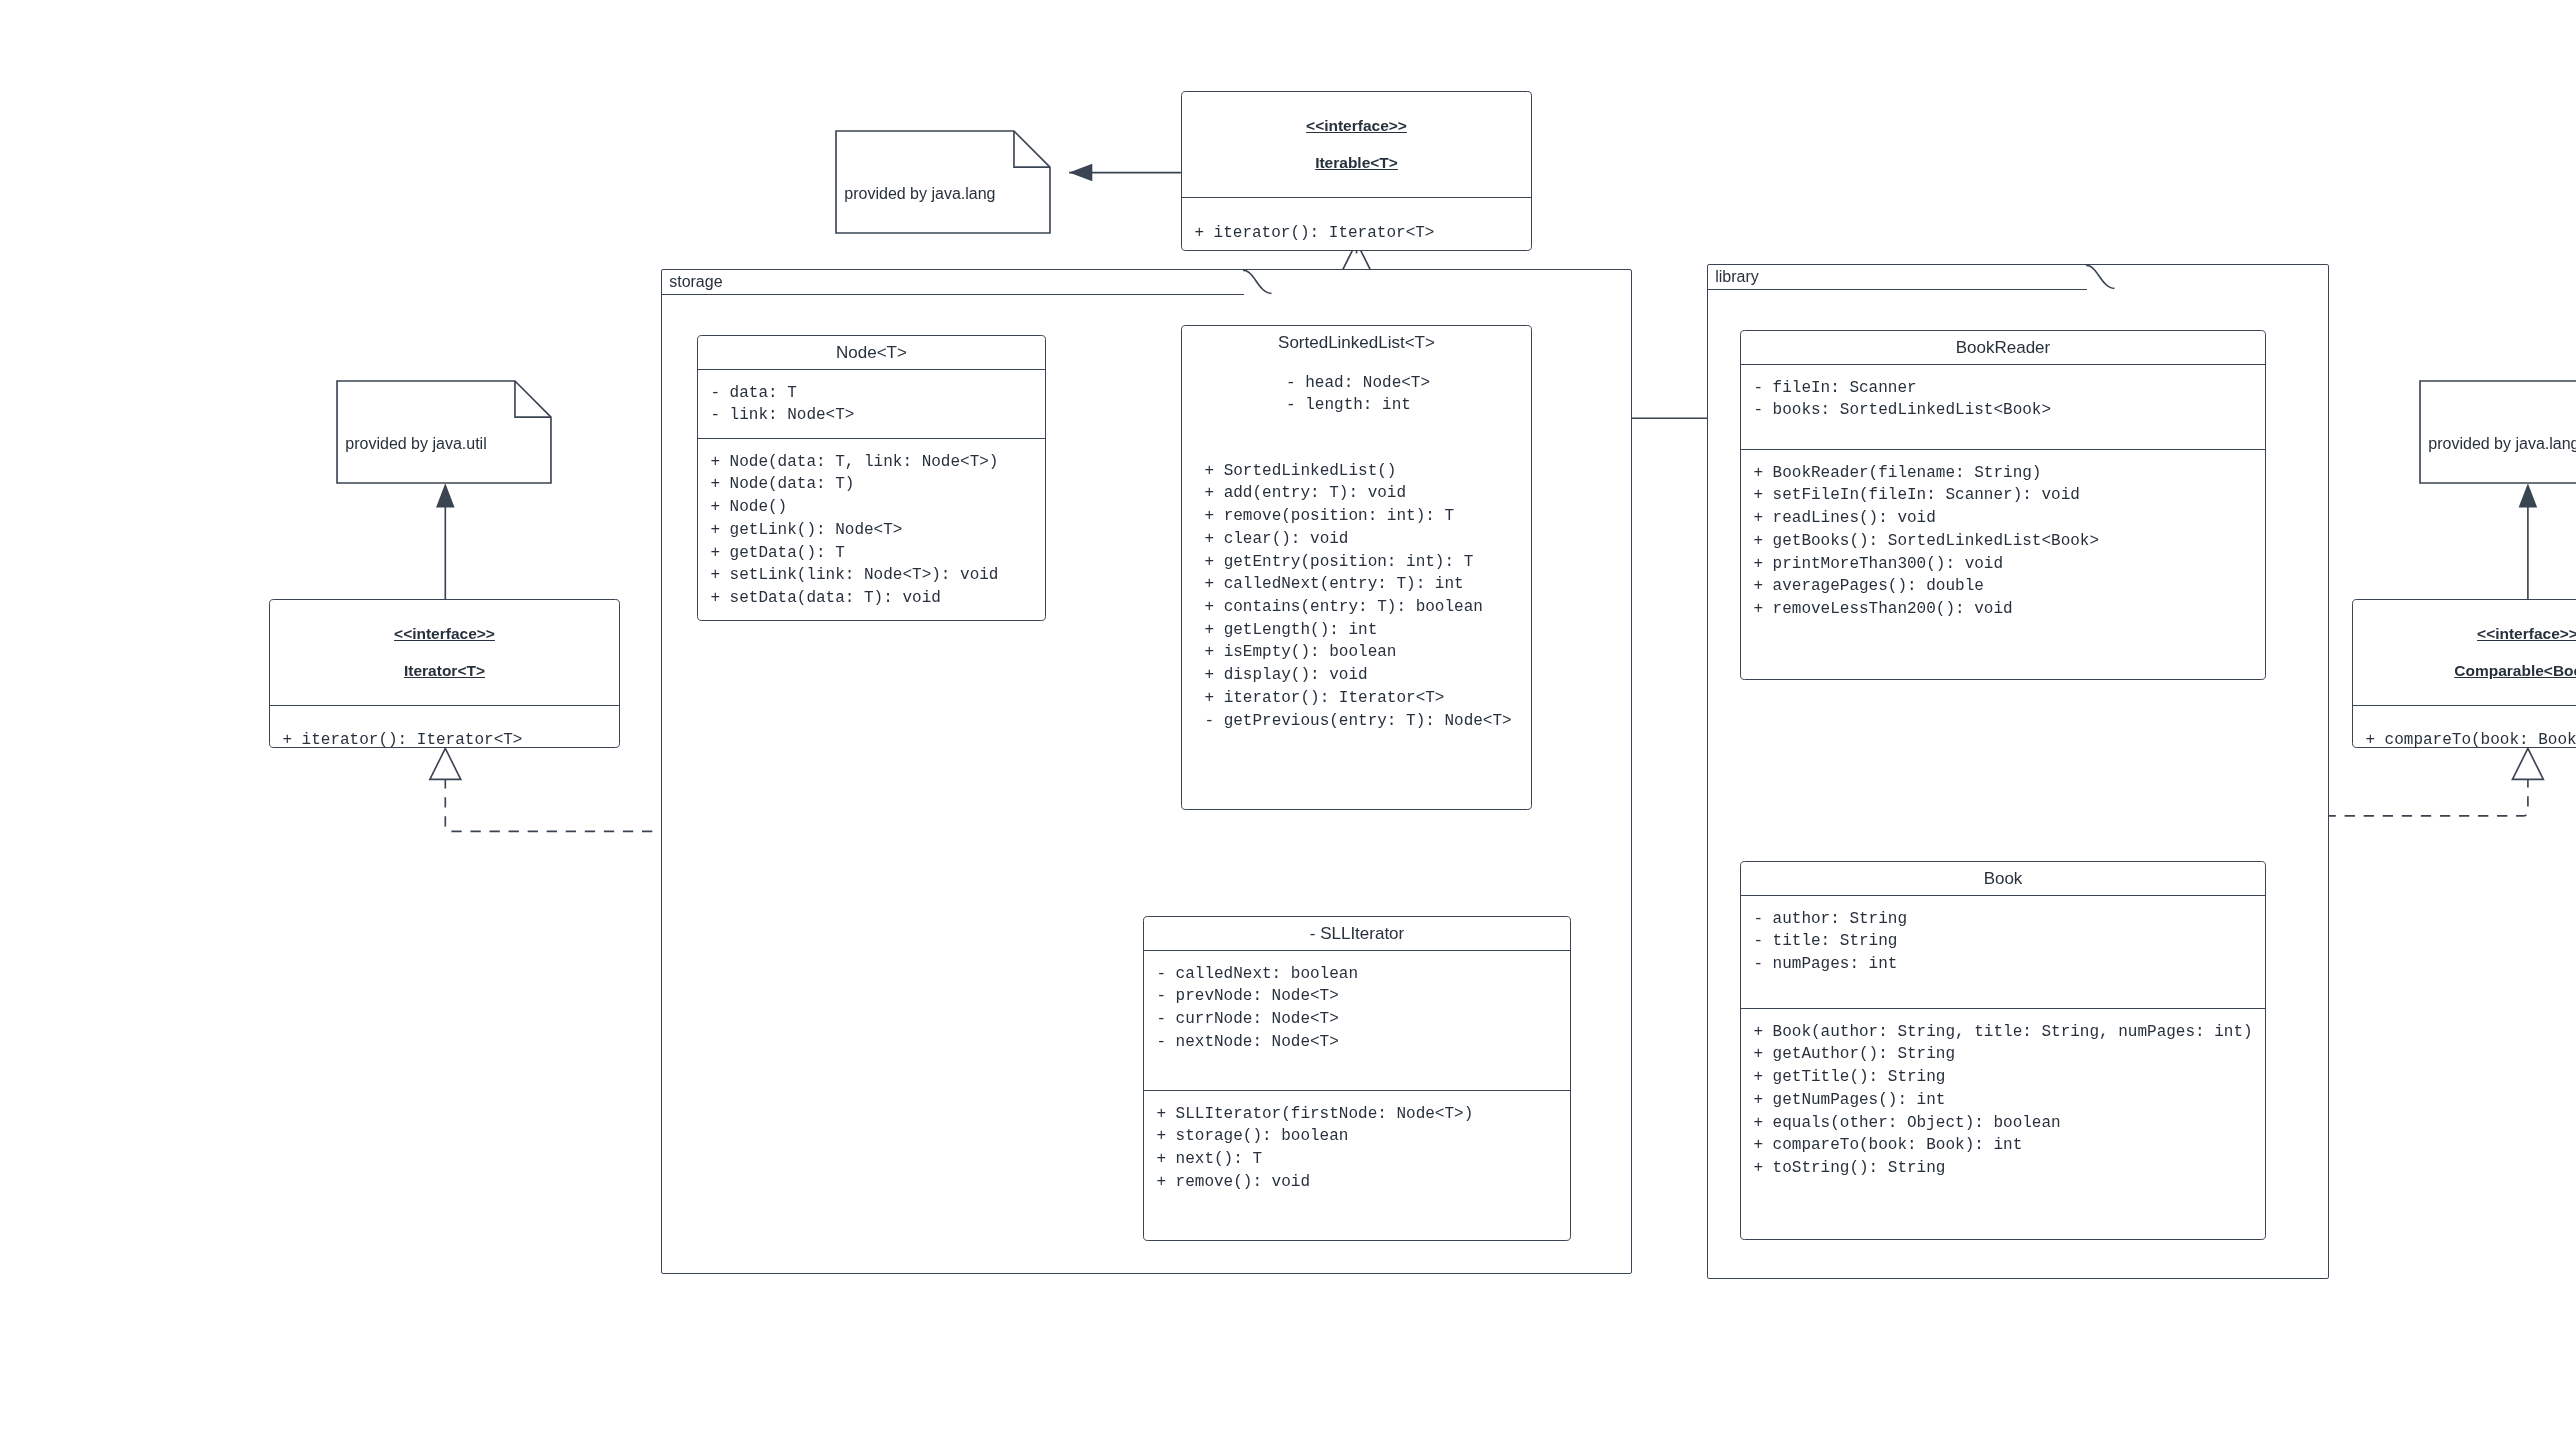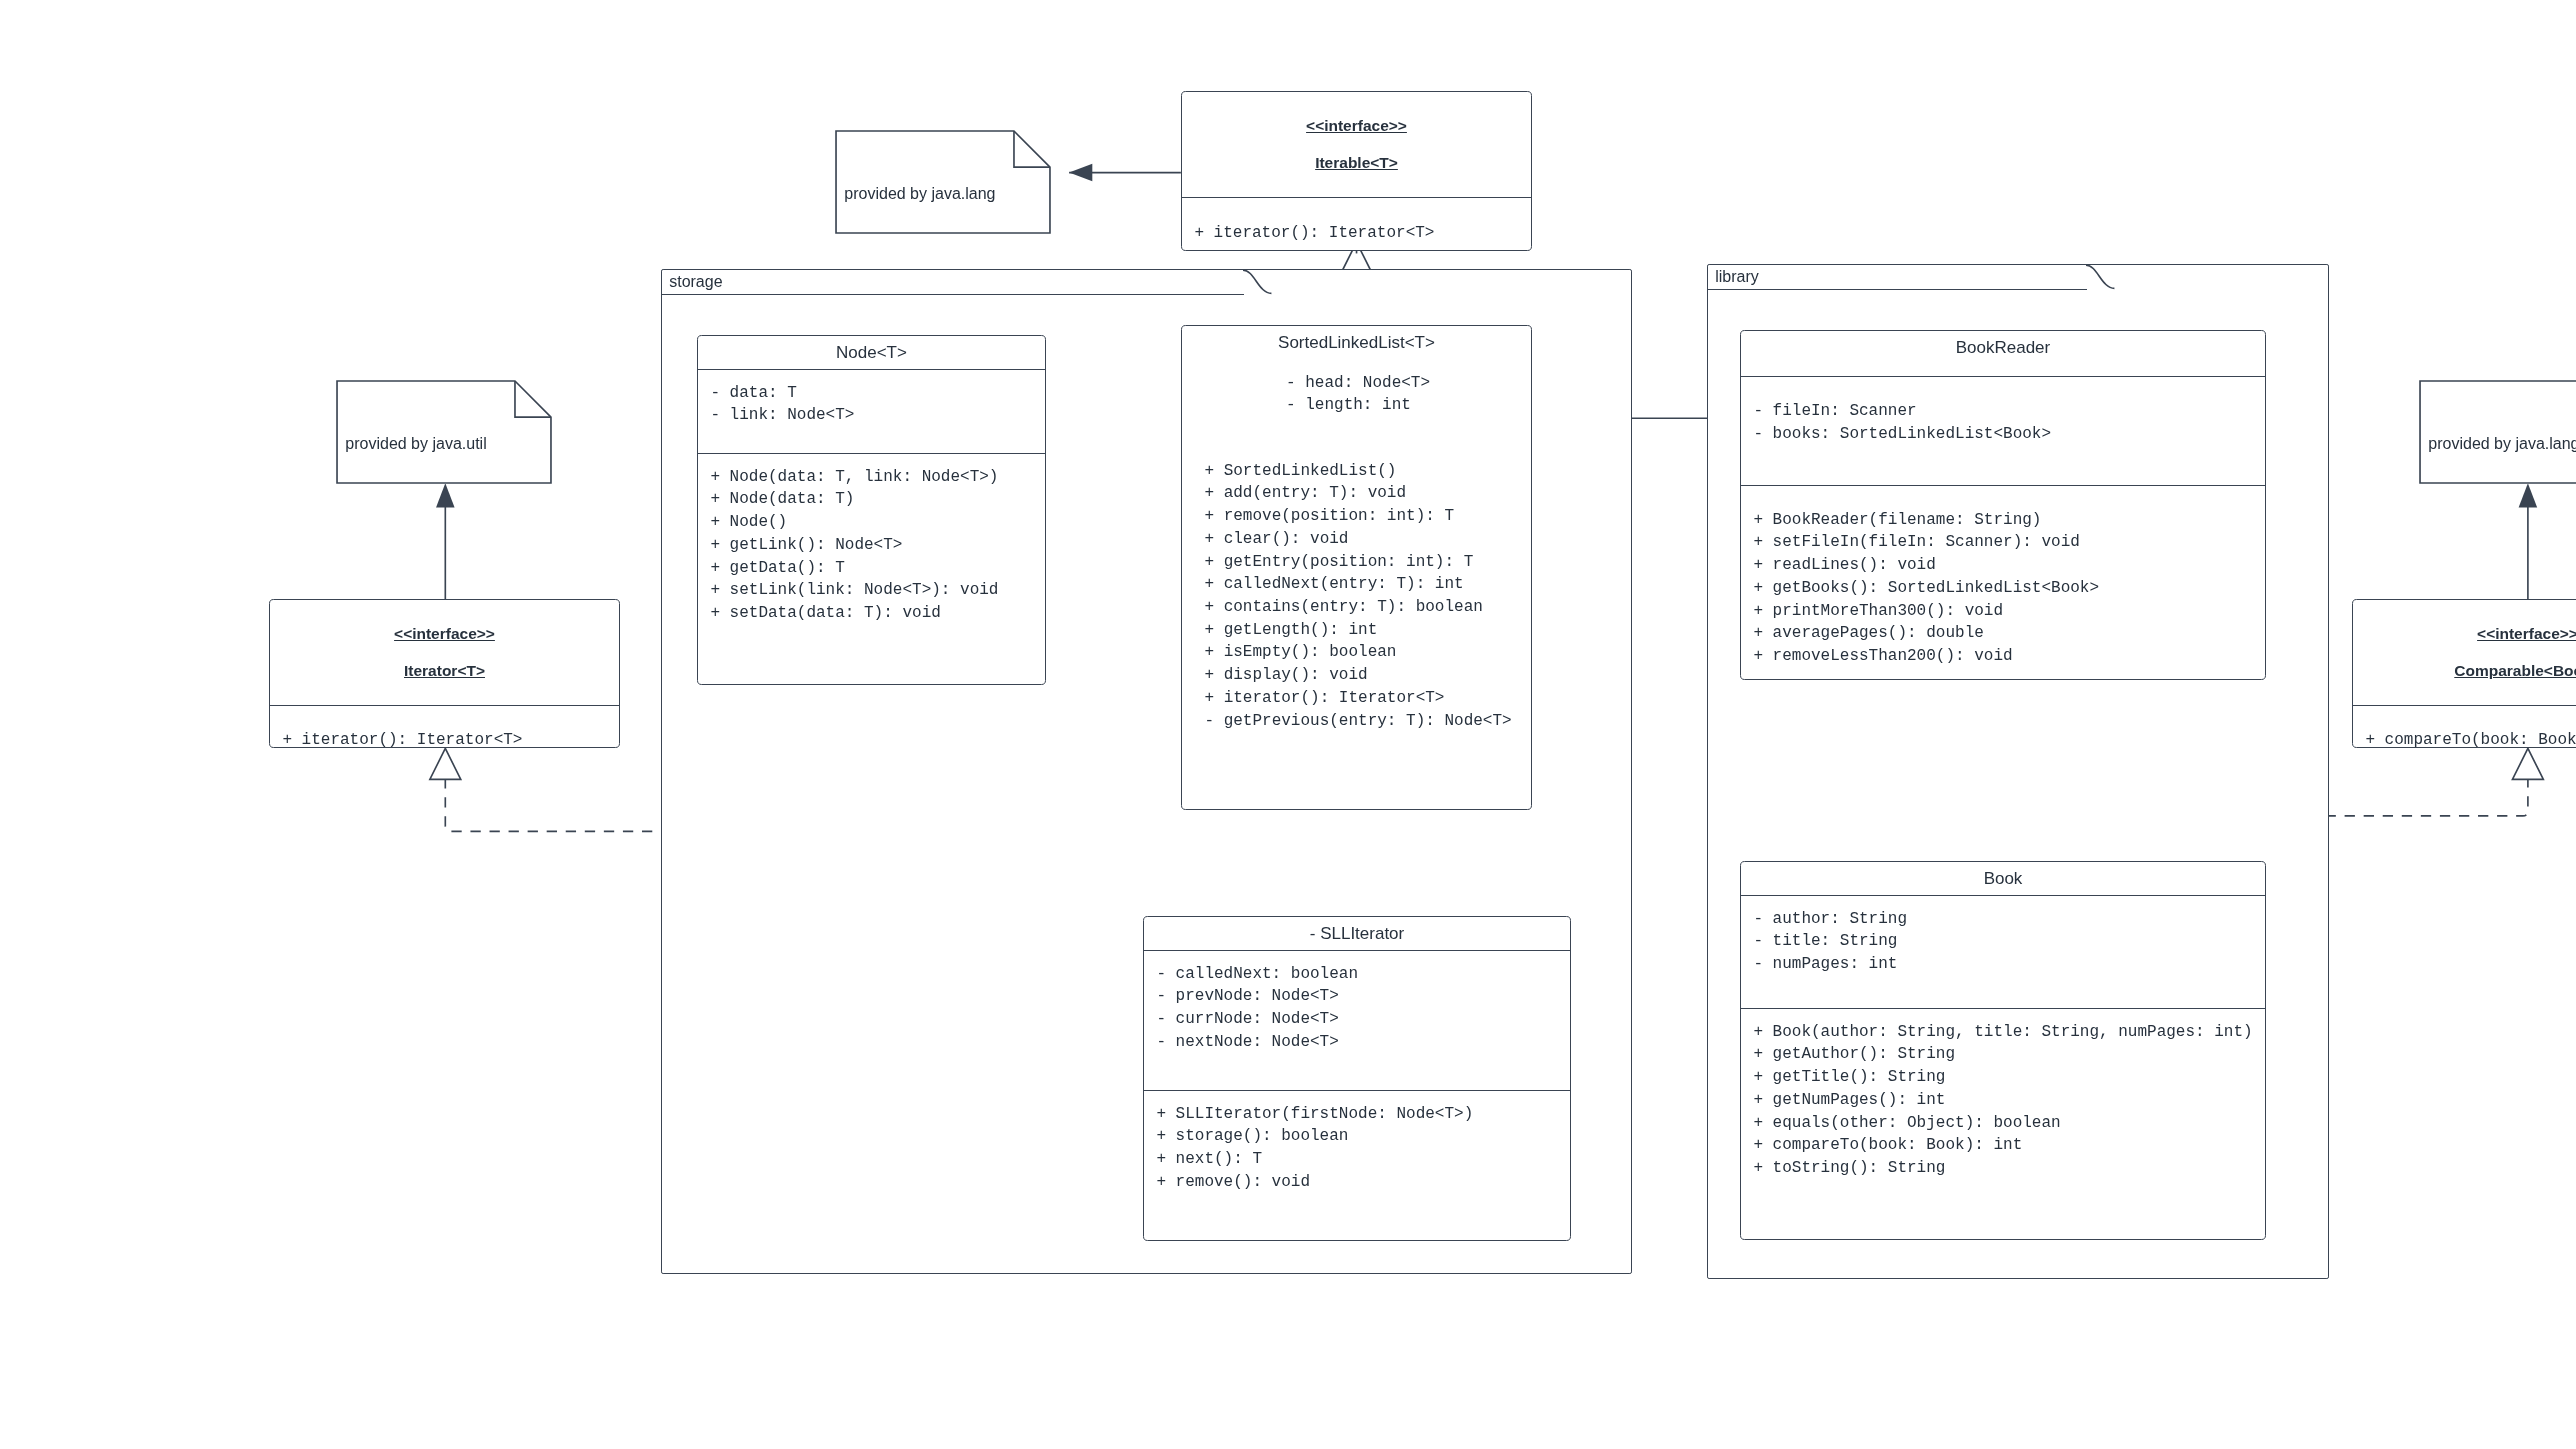--- a/index.html
+++ b/index.html
@@ -226,21 +226,21 @@
     <div class="cls-name iface">
       <div>&lt;&lt;interface&gt;&gt;</div>
       <div>Comparable&lt;Book&gt;</div>
     </div>
     <div class="cls-sep"></div>
     <div class="cls-sec" style="padding-top:23px;">
       <div>+ compareTo(book: Book): int</div>
     </div>
   </div>
 
-  <div class="cls" style="left:697px; top:335px; width:349px; height:350px;">
+  <div class="cls" style="left:697px; top:335px; width:349px; height:286px;">
     <div class="cls-name">Node&lt;T&gt;</div>
     <div class="cls-sep"></div>
     <div class="cls-sec" style="height:83px;">
       <div>- data: T</div>
       <div>- link: Node&lt;T&gt;</div>
     </div>
     <div class="cls-sep"></div>
     <div class="cls-sec">
       <div>+ Node(data: T, link: Node&lt;T&gt;)</div>
       <div>+ Node(data: T)</div>
@@ -287,21 +287,21 @@
     </div>
     <div class="cls-sep"></div>
     <div class="cls-sec">
       <div>+ SLLIterator(firstNode: Node&lt;T&gt;)</div>
       <div>+ storage(): boolean</div>
       <div>+ next(): T</div>
       <div>+ remove(): void</div>
     </div>
   </div>
 
-  <div class="cls" style="left:1740px; top:330px; width:526px; height:350px;justify-content:space-between;">
+  <div class="cls" style="left:1740px; top:330px; width:526px; height:350px;">
     <div class="cls-name">BookReader</div>
     <div class="cls-sep"></div>
     <div class="cls-sec" style="height:84px;">
       <div>- fileIn: Scanner</div>
       <div>- books: SortedLinkedList&lt;Book&gt;</div>
     </div>
     <div class="cls-sep"></div>
     <div class="cls-sec">
       <div>+ BookReader(filename: String)</div>
       <div>+ setFileIn(fileIn: Scanner): void</div>

